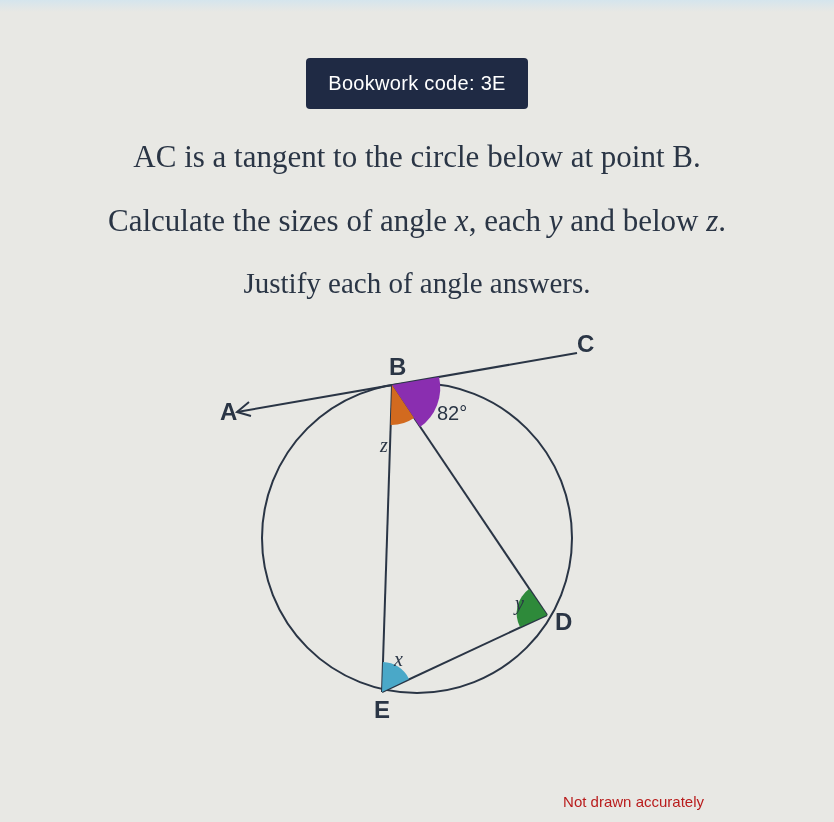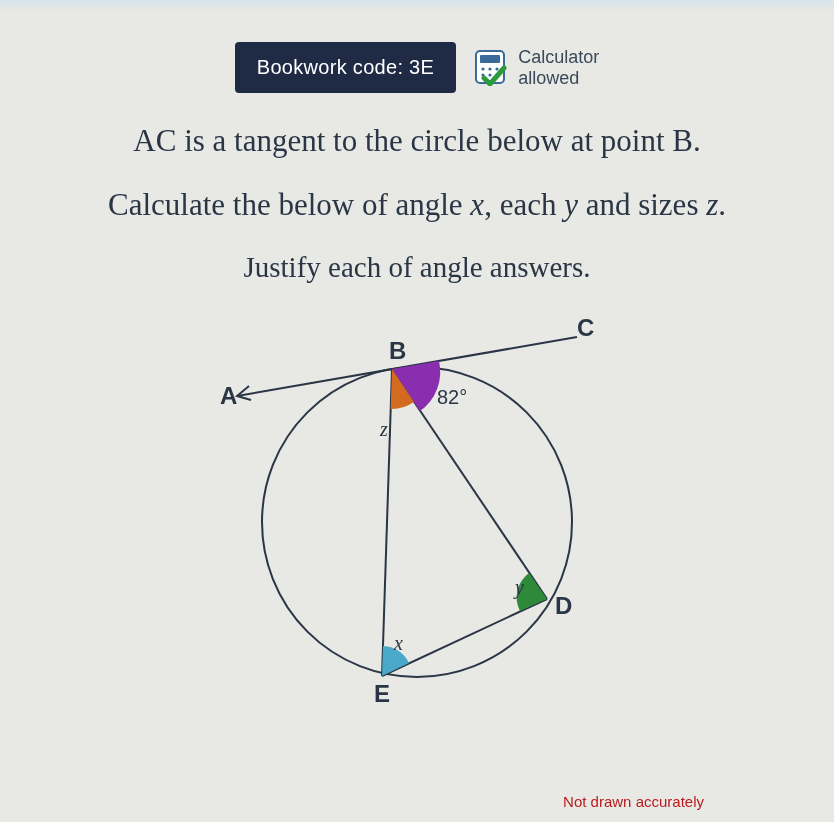--- a/index.html
+++ b/index.html
@@ -13,21 +13,21 @@
     }
     .topbar {
       height: 12px;
       background: linear-gradient(to bottom, #d5e5ed, #e8e8e4);
     }
     .header-row {
       display: flex;
       justify-content: center;
       align-items: center;
       gap: 18px;
-      margin-top: 30px;
+      margin-top: 46px;
       margin-bottom: 30px;
     }
     .bookwork-badge {
       background: #1f2a44;
       color: #fff;
       padding: 14px 22px;
       font-family: Arial, sans-serif;
       font-size: 20px;
       border-radius: 4px;
       letter-spacing: 0.3px;
@@ -73,47 +73,28 @@
   </style>
 </head>
 <body>
 
 <div class="topbar"></div>
 
 <div class="header-row">
   <div class="bookwork-badge">
     <span>Bookwork code: 3E</span>
   </div>
-  <div class="calc-group">
-    <div class="calc-icon">
-      <svg width="34" height="36" viewBox="0 0 34 36">
-        <rect x="2" y="1" width="28" height="32" rx="4" fill="#fff" stroke="#3a6a9a" stroke-width="2"></rect>
-        <rect x="6" y="5" width="20" height="8" rx="1" fill="#3a6a9a"></rect>
-        <circle cx="9" cy="19" r="1.6" fill="#3a6a9a"></circle>
-          <circle cx="16" cy="19" r="1.6" fill="#3a6a9a"></circle>
-          <circle cx="23" cy="19" r="1.6" fill="#3a6a9a"></circle>
-        <circle cx="9" cy="25" r="1.6" fill="#3a6a9a"></circle>
-          <circle cx="16" cy="25" r="1.6" fill="#3a6a9a"></circle>
-          <circle cx="23" cy="25" r="1.6" fill="#3a6a9a"></circle>
-        <path d="M 10 28 L 16 34 L 30 18" stroke="#2e9a3f" stroke-width="5" fill="none" stroke-linecap="round" stroke-linejoin="round"></path>
-      </svg>
-    </div>
-    <div class="calc-text">
-      <span>Calculator</span>
-      <span>allowed</span>
-    </div>
-  </div>
 </div>
 
 <div class="question">
   <div class="line1">
     <span class="mathrm">A</span><span class="mathrm">C</span><span> is a tangent to the circle below at point </span><span class="mathrm">B</span><span>.</span>
   </div>
   <div class="line2">
-    <span>Calculate the below of angle </span><span class="mathit">x</span><span>, each </span><span class="mathit">y</span><span> and sizes </span><span class="mathit">z</span><span>.</span>
+    <span>Calculate the sizes of angle </span><span class="mathit">x</span><span>, each </span><span class="mathit">y</span><span> and below </span><span class="mathit">z</span><span>.</span>
   </div>
   <div class="line3">Justify each of angle answers.</div>
 </div>
 
 <div class="diagram-wrap">
   <svg width="480" height="410" viewBox="0 0 480 410">
 
     <circle cx="240" cy="218" r="155" fill="none" stroke="#2a3545" stroke-width="2"></circle>
 
     <line x1="60" y1="92" x2="400" y2="33" stroke="#2a3545" stroke-width="2"></line>

